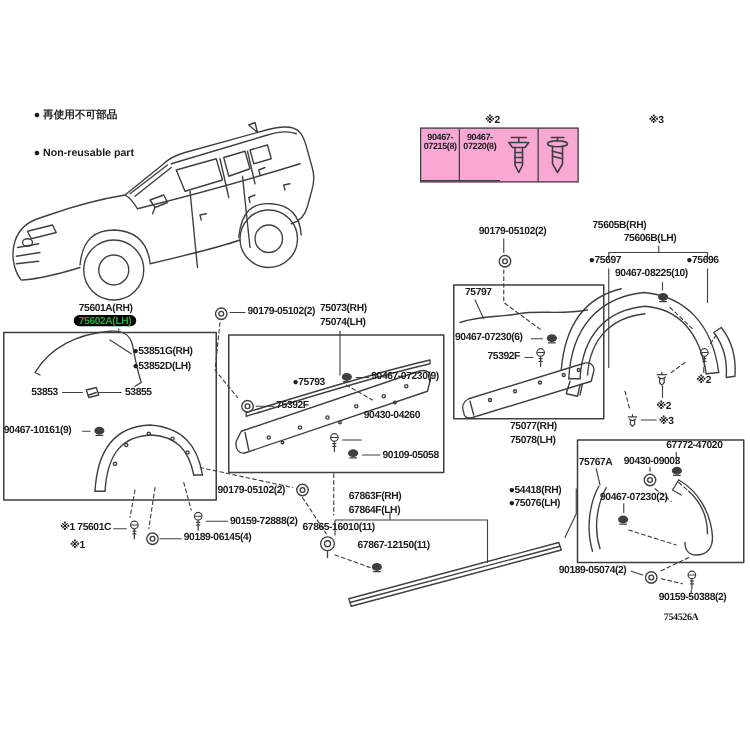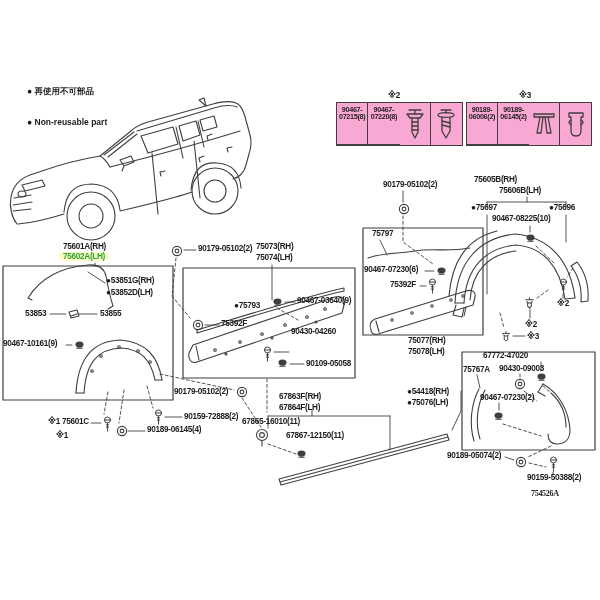--- a/index.html
+++ b/index.html
@@ -2,21 +2,21 @@
 <html><head>
 <meta charset="utf-8">
 <style>
   html,body{margin:0;padding:0;background:#fff;}
   #stage{position:relative;width:600px;height:600px;background:#fff;overflow:hidden;
          font-family:"Liberation Sans","DejaVu Sans",sans-serif;}
   svg.art{position:absolute;left:0;top:0;}
   .lbl{position:absolute;font:bold 8.2px/1.15 "Liberation Sans","DejaVu Sans",sans-serif;
        letter-spacing:-0.3px;color:#1c1c1c;white-space:nowrap;}
   .lbl.sm{font-size:8px;font-family:Liberation Serif, serif;}
-  .lbl.hl{background:#fef9c3;color:#2aa33c;border-radius:7px;padding:0 4px;}
+  .lbl.hl{background:#000000;color:#2aa33c;border-radius:7px;padding:0 4px;}
   .legend{position:absolute;font:bold 8.5px/1.5 "Liberation Sans","DejaVu Sans",sans-serif;color:#1c1c1c;}
   .ptable{position:absolute;display:grid;grid-template-columns:1fr 1fr 1fr 1fr;
           border:1.2px solid #3f3f3f;background:#f9a8d4;}
   .ptable .cell{text-align:center;}
   .ptable .hd{font:bold 7.2px/1 "Liberation Sans","DejaVu Sans",sans-serif;letter-spacing:-0.3px;
               padding:3px 0 2px;border-bottom:1.1px solid #3f3f3f;color:#1c1c1c;}
   .ptable .ic{display:flex;justify-content:center;align-items:center;height:42px;}
   .ptable .cell:nth-child(odd){border-right:1.1px solid #3f3f3f;}
   .ptable.small .hd{font-size:7.5px;letter-spacing:0;}
   .ptable.small .ic{height:40px;}
@@ -269,21 +269,21 @@
 <div class="lbl" style="left:3px;top:339px">90467-10161(9)</div>
 <div class="lbl" style="left:48px;top:417px">※1 75601C</div>
 <div class="lbl" style="left:147px;top:425px">90189-06145(4)</div>
 <div class="lbl" style="left:184px;top:412px">90159-72888(2)</div>
 <div class="lbl" style="left:174px;top:387px">90179-05102(2)</div>
 <div class="lbl" style="left:198px;top:244px">90179-05102(2)</div>
 <div class="lbl" style="left:256px;top:242px">75073(RH)</div>
 <div class="lbl" style="left:256px;top:253px">75074(LH)</div>
 <div class="lbl" style="left:234px;top:301px">●75793</div>
 <div class="lbl" style="left:221px;top:319px">75392F</div>
-<div class="lbl" style="left:297px;top:296px">90467-03640(9)</div>
+<div class="lbl" style="left:297px;top:296px">90467-07230(9)</div>
 <div class="lbl" style="left:291px;top:327px">90430-04260</div>
 <div class="lbl" style="left:306px;top:359px">90109-05058</div>
 <div class="lbl" style="left:383px;top:180px">90179-05102(2)</div>
 <div class="lbl" style="left:372px;top:229px">75797</div>
 <div class="lbl" style="left:364px;top:265px">90467-07230(6)</div>
 <div class="lbl" style="left:390px;top:280px">75392F</div>
 <div class="lbl" style="left:408px;top:336px">75077(RH)</div>
 <div class="lbl" style="left:408px;top:347px">75078(LH)</div>
 <div class="lbl" style="left:474px;top:175px">75605B(RH)</div>
 <div class="lbl" style="left:499px;top:186px">75606B(LH)</div>
@@ -292,21 +292,21 @@
 <div class="lbl" style="left:492px;top:214px">90467-08225(10)</div>
 <div class="lbl" style="left:557px;top:299px">※2</div>
 <div class="lbl" style="left:525px;top:320px">※2</div>
 <div class="lbl" style="left:527px;top:332px">※3</div>
 <div class="lbl" style="left:407px;top:387px">●54418(RH)</div>
 <div class="lbl" style="left:407px;top:398px">●75076(LH)</div>
 <div class="lbl" style="left:279px;top:392px">67863F(RH)</div>
 <div class="lbl" style="left:279px;top:403px">67864F(LH)</div>
 <div class="lbl" style="left:242px;top:417px">67865-16010(11)</div>
 <div class="lbl" style="left:286px;top:431px">67867-12150(11)</div>
-<div class="lbl" style="left:483px;top:351px">67772-47020</div>
+<div class="lbl" style="left:533px;top:351px">67772-47020</div>
 <div class="lbl" style="left:499px;top:364px">90430-09003</div>
 <div class="lbl" style="left:463px;top:365px">75767A</div>
 <div class="lbl" style="left:480px;top:393px">90467-07230(2)</div>
 <div class="lbl" style="left:447px;top:451px">90189-05074(2)</div>
 <div class="lbl" style="left:527px;top:473px">90159-50388(2)</div>
 <div class="lbl sm" style="left:531px;top:489px">754526A</div>
 
 <div class="lbl" style="left:388px;top:91px">※2</div>
 <div class="lbl" style="left:519px;top:91px">※3</div>
 <div class="lbl" style="left:56px;top:431px">※1</div>
@@ -319,29 +319,15 @@
           <use href="#sym-clipA"></use>
         </svg>
   </div>
   <div class="cell ic">
     <svg width="24" height="34" viewBox="0 0 24 34" stroke="#3f3f3f" fill="none" stroke-width="1.3" stroke-linecap="round" stroke-linejoin="round">
           <use href="#sym-clipB"></use>
         </svg>
   </div>
 </div>
 
-<div class="ptable" style="left:466px;top:102px;width:124px">
-  <div class="cell hd">90189-06006(2)</div>
-  <div class="cell hd">90189-06145(2)</div>
-  <div class="cell ic">
-    <svg width="24" height="34" viewBox="0 0 24 34" stroke="#3f3f3f" fill="none" stroke-width="1.3" stroke-linecap="round" stroke-linejoin="round">
-          <use href="#sym-clipC"></use>
-        </svg>
-  </div>
-  <div class="cell ic">
-    <svg width="24" height="34" viewBox="0 0 24 34" stroke="#3f3f3f" fill="none" stroke-width="1.3" stroke-linecap="round" stroke-linejoin="round">
-          <use href="#sym-clipD"></use>
-        </svg>
-  </div>
+
+
 </div>
 
-
-</div>
-
 </body></html>

